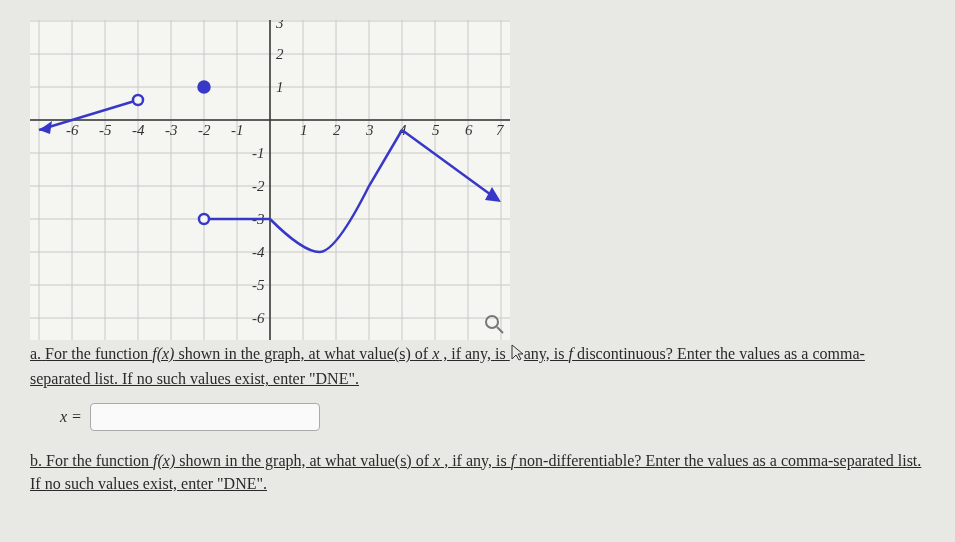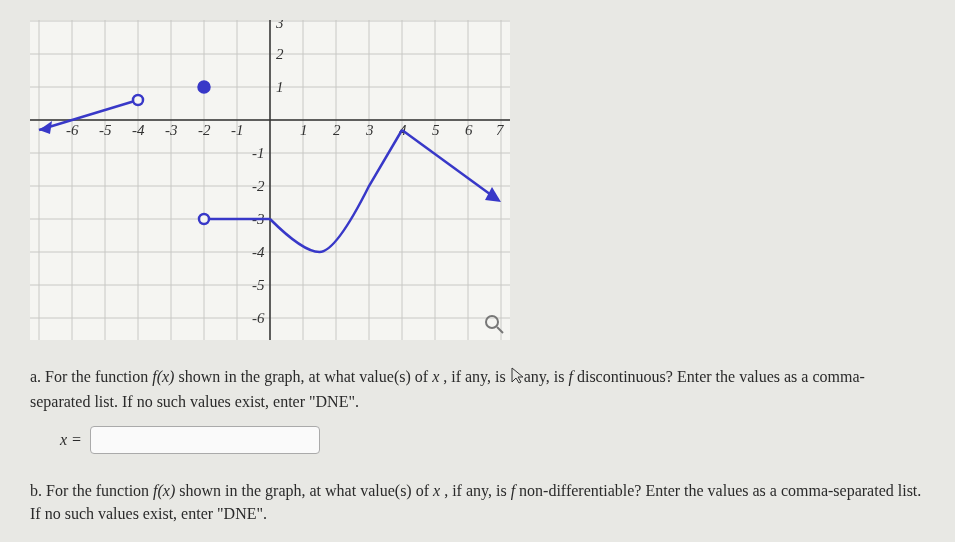--- a/index.html
+++ b/index.html
@@ -12,24 +12,25 @@
       color: #2a2a2a;
     }
     .graph-container {
       position: relative;
       width: 480px;
       height: 320px;
       background: #f5f5f2;
       margin-left: 10px;
     }
     .question {
-      margin-top: 25px;
+      margin-top: 2px;
       font-size: 16px;
       line-height: 1.45;
       padding: 0 10px;
+      text-decoration: underline;
     }
     .math-fx {
       font-style: italic;
       font-family: 'Times New Roman', serif;
     }
     .math-x {
       font-style: italic;
       font-family: 'Times New Roman', serif;
     }
     .input-row {

